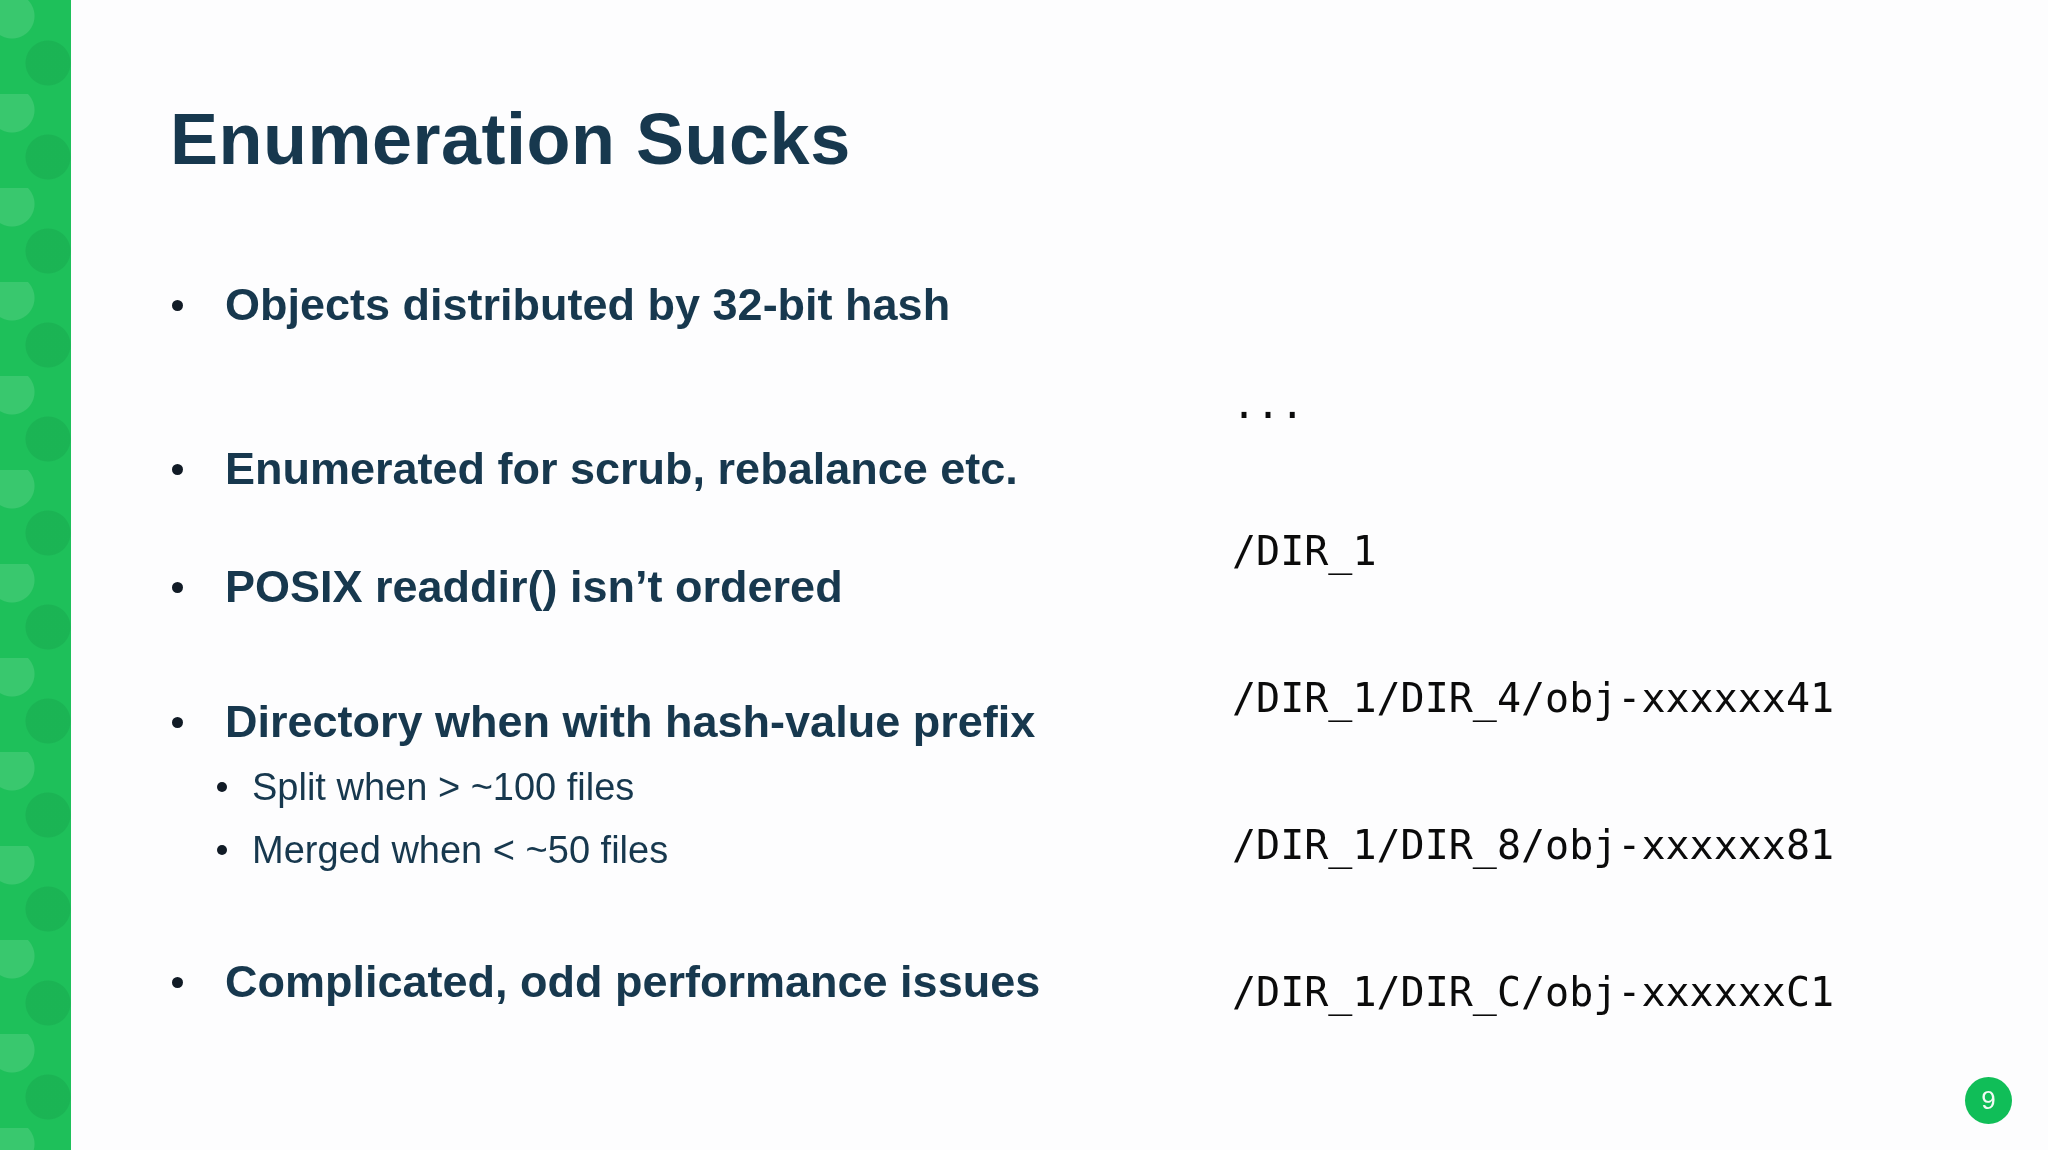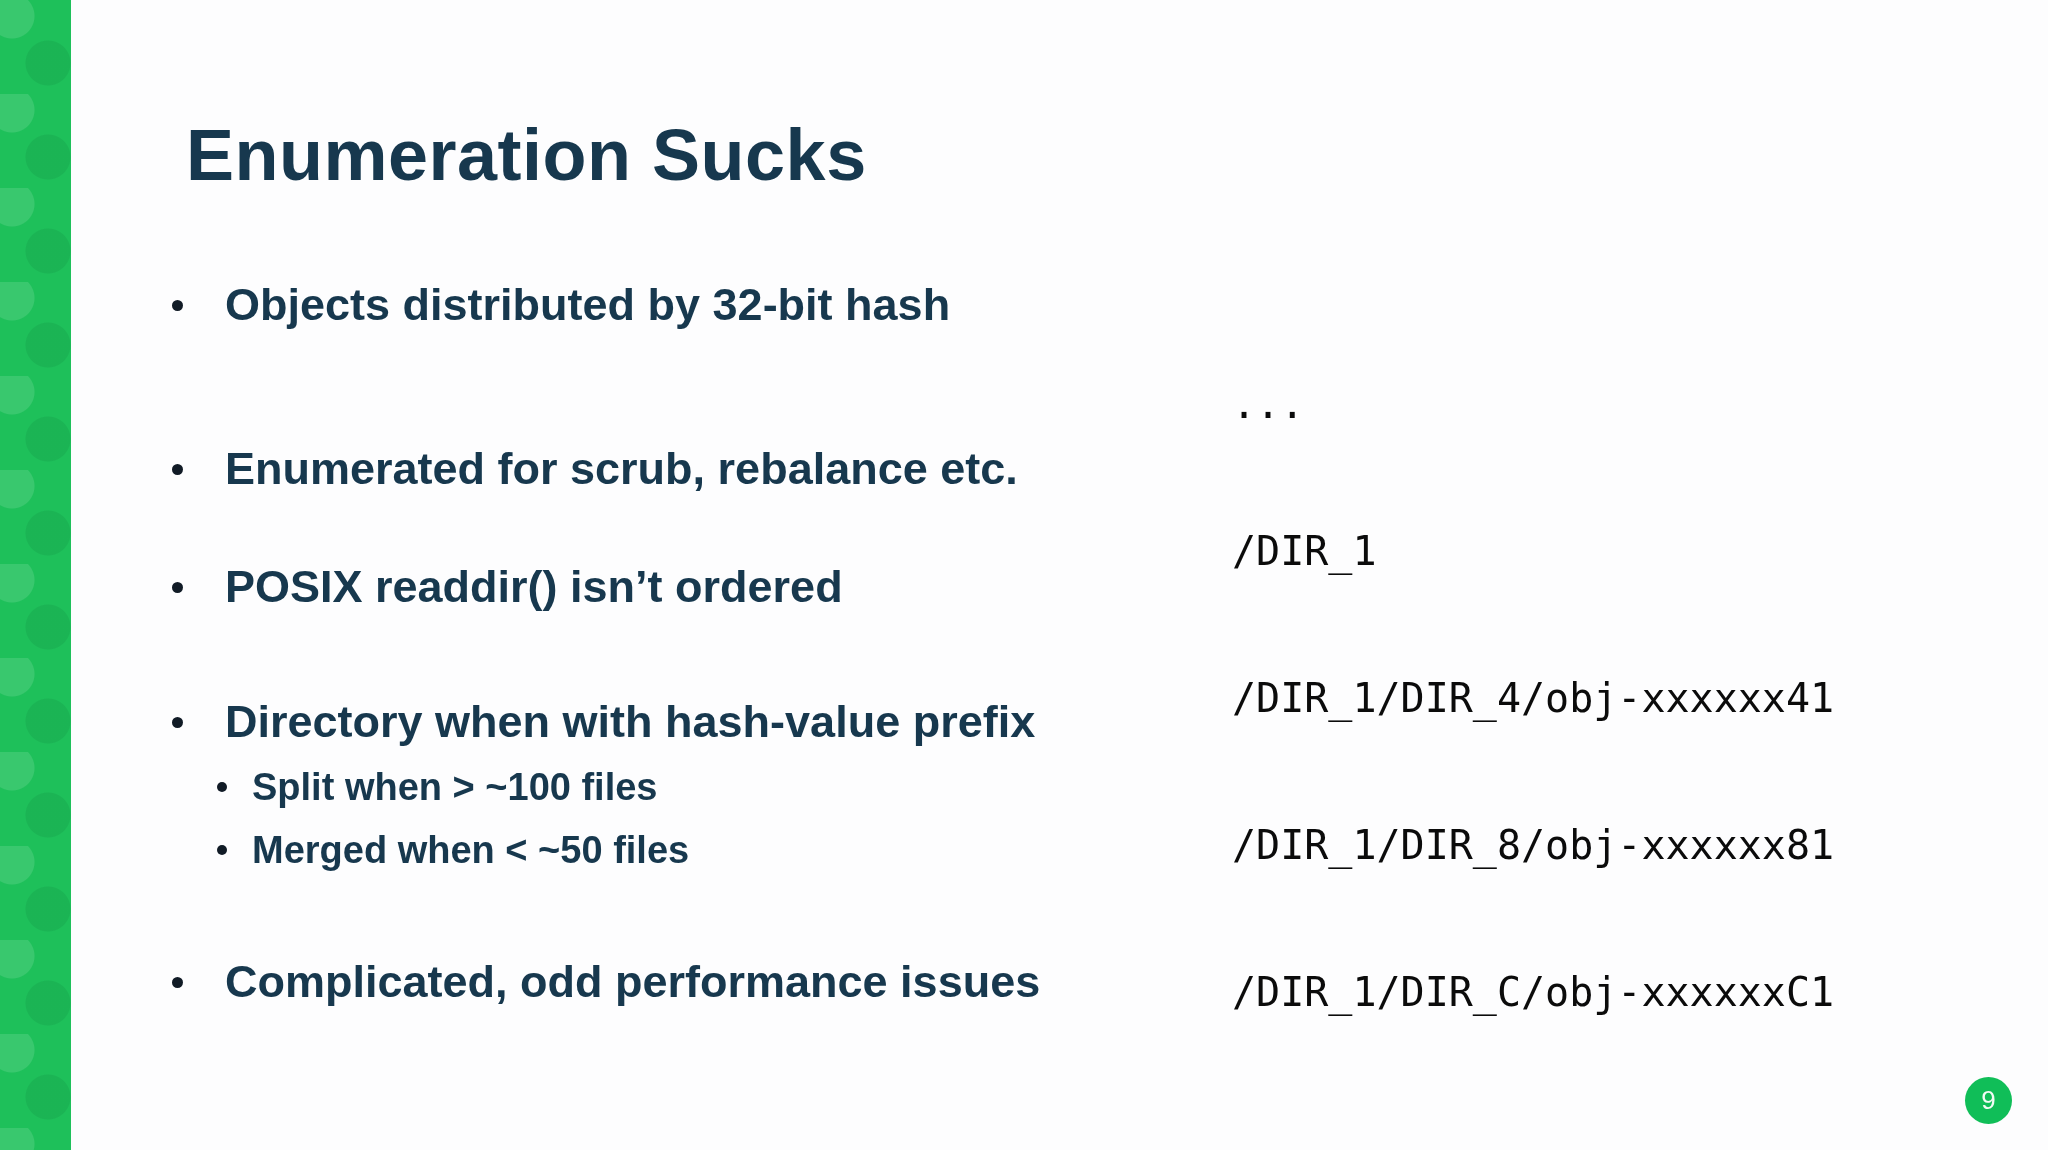--- a/index.html
+++ b/index.html
@@ -29,21 +29,21 @@
     background-image:
       radial-gradient(circle at 12px 16px, rgba(255,255,255,0.12) 0 22px, rgba(255,255,255,0) 23px),
       radial-gradient(circle at 48px 63px, rgba(0,80,30,0.10) 0 22px, rgba(0,80,30,0) 23px),
       radial-gradient(circle at 48px -31px, rgba(0,80,30,0.10) 0 22px, rgba(0,80,30,0) 23px);
     background-size: 72px 94px;
   }
   .title {
     position: absolute;
     left: 170px;
     top: 96px;
-    margin: 16px;
+    margin: 0;
     font-size: 72px;
     line-height: 86px;
     font-weight: 700;
     color: #17384e;
     letter-spacing: 0.5px;
     white-space: nowrap;
   }
   .bullet-row {
     position: absolute;
     left: 172px;
@@ -55,21 +55,21 @@
   .bullet-row.l1 {
     font-size: 45px;
     line-height: 56px;
     font-weight: 700;
     gap: 12px;
   }
   .bullet-row.l2 {
     left: 217px;
     font-size: 38px;
     line-height: 48px;
-    font-weight: 700;
+    font-weight: 400;
   }
   .dot {
     flex: 0 0 auto;
     border-radius: 50%;
     background: #111b26;
   }
   .l1 .dot {
     width: 11px;
     height: 11px;
     margin-right: 30px;

